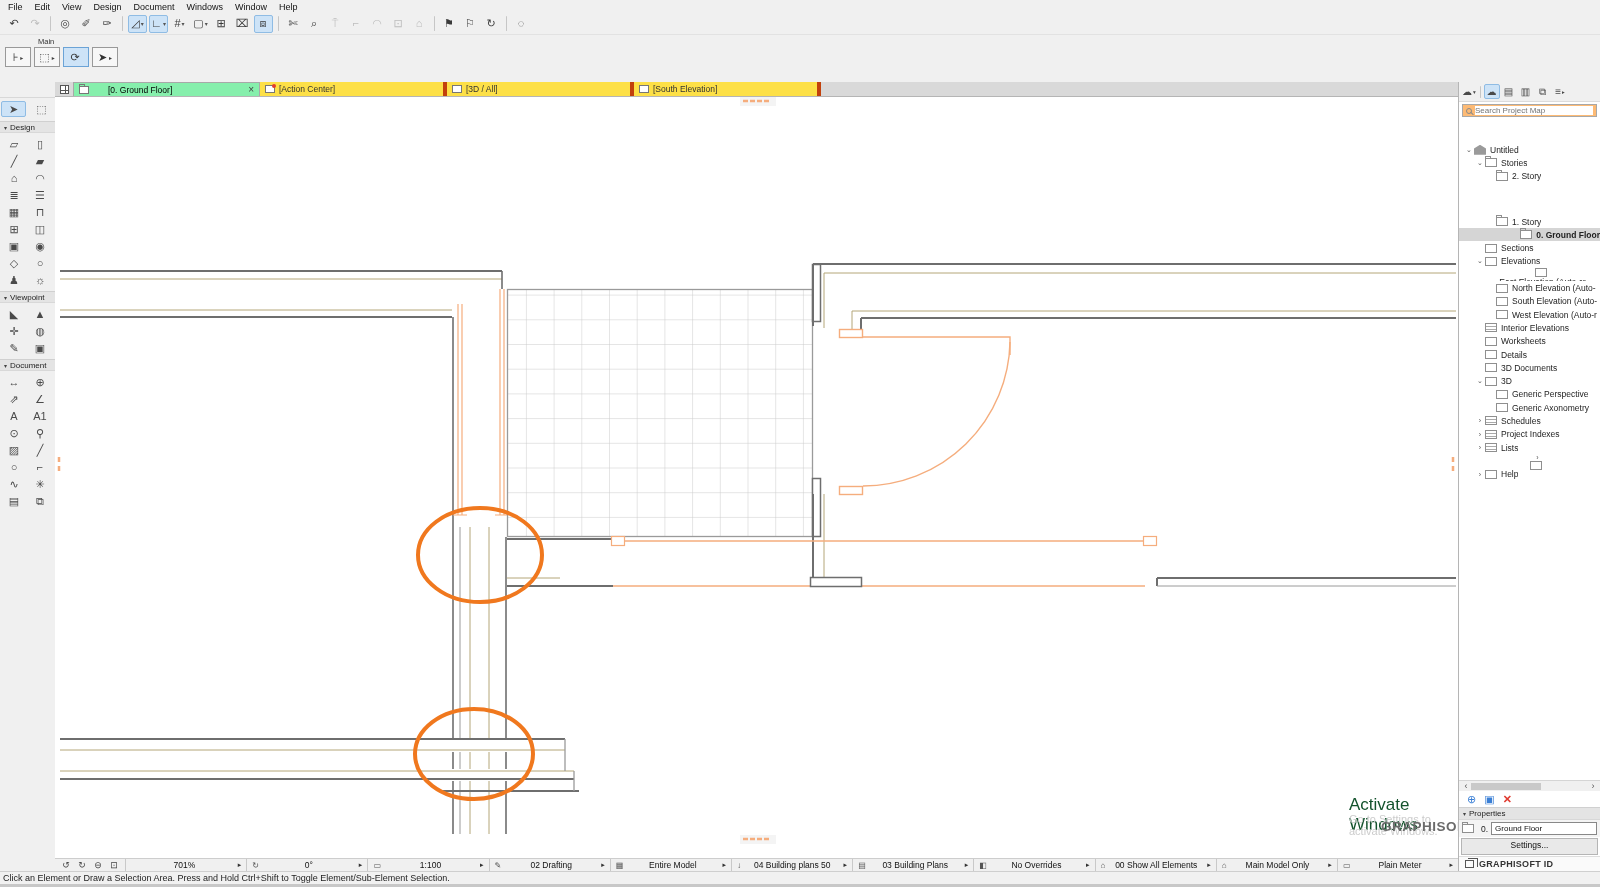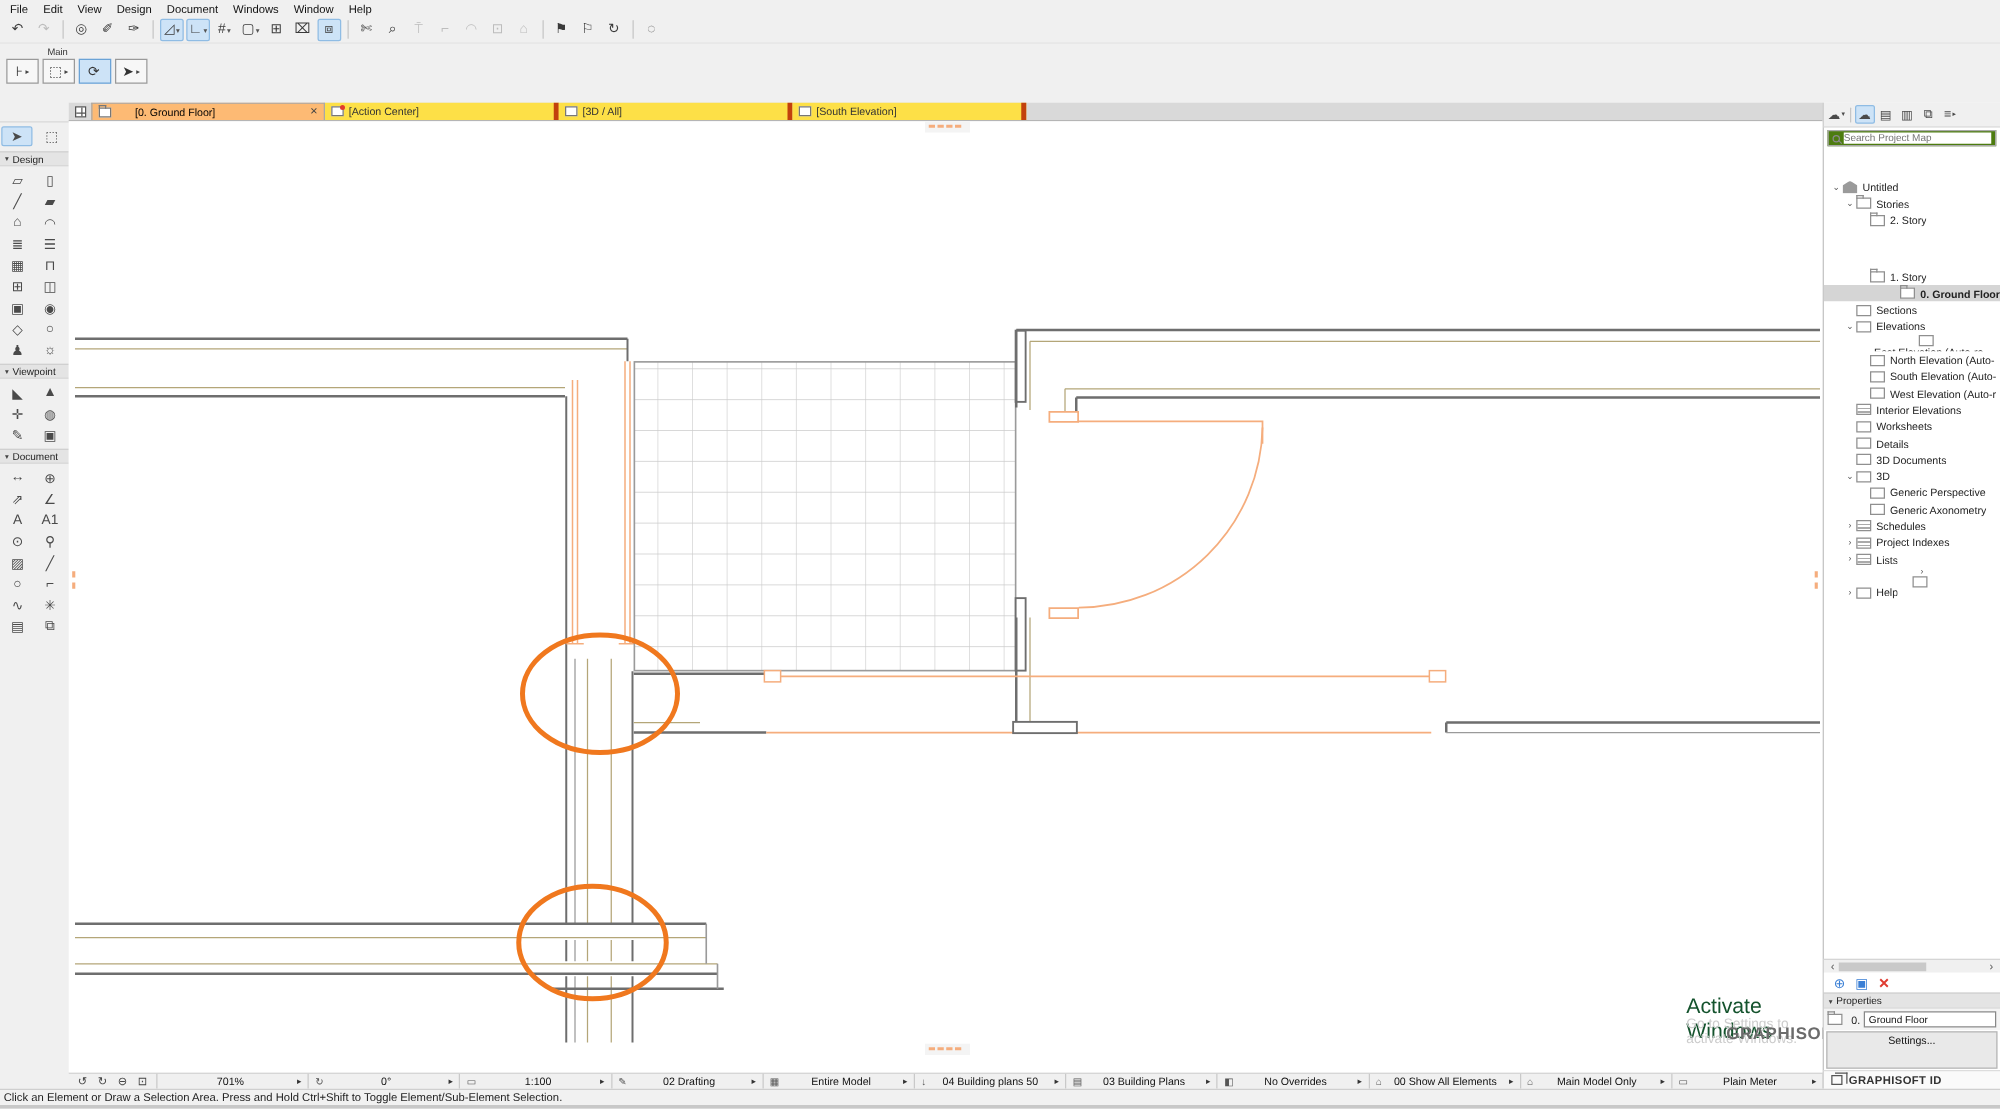--- a/index.html
+++ b/index.html
@@ -43,21 +43,21 @@
   .centercol { flex:1; display:flex; flex-direction:column; min-width:0; }
 
   
   .tabbar { height:15px; background:#d9d9d9; display:flex; align-items:stretch; border-bottom:1px solid #b5b5b5; }
   .winicon-wrap { width:18px; display:flex; align-items:center; justify-content:center; }
   .winicon { width:9px; height:9px; border:1px solid #555; position:relative; display:inline-block; background:#fff; }
   .winicon::before { content:""; position:absolute; left:4px; top:0; bottom:0; width:1px; background:#555; }
   .winicon::after { content:""; position:absolute; top:4px; left:0; right:0; height:1px; background:#555; }
   .tabs { display:flex; }
   .tab { width:187px; display:flex; align-items:center; gap:4px; padding:0 5px; font-size:8.5px; color:#333; border-right:4px solid #c2410c; background:#fde047; }
-  .tab.active { background:#fdba74; border:1px solid #a8a8a8; border-bottom:none; color:#000;gap:19px; }
+  .tab.active { background:#86efac; border:1px solid #a8a8a8; border-bottom:none; color:#000;gap:19px; }
   .tab-close { margin-left:auto; font-size:10px; color:#444; }
   .tico2 { width:10px; height:8px; border:1px solid #777; background:#fff; position:relative; flex:none; }
   .tico2.i-fold::before { content:""; position:absolute; top:-3px; left:-1px; width:4px; height:2px; border:1px solid #777; border-bottom:none; }
   .tico2.i-dot::after { content:""; position:absolute; top:-2px; right:-2px; width:4px; height:4px; border-radius:50%; background:#e23b2e; }
   .tico2.i-cube::after { content:""; position:absolute; right:-2px; top:-2px; width:100%; height:100%; border:1px solid #777; background:#fff; z-index:-1; }
 
   
   .canvas { flex:1; position:relative; background:#ffffff; overflow:hidden; }
   .canvas svg { position:absolute; left:0; top:0; }
   .wm1 { position:absolute; left:1294px; top:698px; font-size:17px; color:#14532d; }
@@ -74,21 +74,21 @@
   .seg-label { flex:1; text-align:center; color:#111; white-space:nowrap; overflow:hidden; }
   .seg-arr { font-size:7px; color:#333; flex:none; }
 
   
   .navcol { width:142px; background:#ffffff; border-left:1px solid #b5b5b5; display:flex; flex-direction:column; font-size:8.5px; }
   .nav-head { height:20px; background:#f0f0f0; display:flex; align-items:center; padding:0 2px; gap:1px; border-bottom:1px solid #dcdcdc; }
   .nbtn { height:15px; min-width:16px; display:inline-flex; align-items:center; justify-content:center; font-size:10px; color:#4a4a4a; border:1px solid transparent; border-radius:2px; }
   .nbtn.hl { background:#cde3f7; border-color:#8fbce4; }
   .nbtn.sep { min-width:1px; width:1px; height:12px; background:#c6c6c6; margin:0 2px; border:none; }
   .nbtn .car { font-size:5.5px; margin-left:1px; }
-  .searchrow { margin:2px 3px; height:13px; border:1px solid #a8a8a8; background:#4d7c0f; display:flex; align-items:center; gap:3px; padding:0 3px; }
+  .searchrow { margin:2px 3px; height:13px; border:1px solid #a8a8a8; background:#fdba74; display:flex; align-items:center; gap:3px; padding:0 3px; }
   .mag { width:6px; height:6px; border:1px solid #8a8a8a; border-radius:50%; position:relative; display:inline-block; flex:none; }
   .mag::after { content:""; position:absolute; width:4px; height:1px; background:#8a8a8a; transform:rotate(45deg); right:-3px; bottom:-1px; }
   .searchrow input { border:none; outline:none; flex:1; font-size:8px; color:#777; font-family:"Liberation Sans",sans-serif; min-width:0; }
   .tree { overflow:hidden; }
   .titem { height:13.3px; display:flex; align-items:center; white-space:nowrap; }
   .titem .caret { width:10px; flex:none; font-size:7px; color:#555; text-align:center; }
   .titem.sel { background:#d5d5d5; font-weight:bold;justify-content:flex-end; }
   .tico { width:12px; height:9px; border:1px solid #8f8f8f; background:#fff; display:inline-block; position:relative; margin-right:4px; flex:none; }
   .tico.i-home { clip-path:polygon(50% 0,100% 38%,100% 100%,0 100%,0 38%); background:#9a9a9a; border:none; height:10px; }
   .tico.i-fold::before { content:""; position:absolute; top:-3px; left:-1px; width:4px; height:2px; border:1px solid #8f8f8f; border-bottom:none; }
@@ -101,21 +101,21 @@
   .sarr.right { margin-left:auto; }
   .thumb { position:absolute; left:12px; width:70px; height:7px; background:#c9c9c9; }
   .nav-actions { height:16px; display:flex; align-items:center; gap:8px; padding-left:8px; background:#fff; }
   .abtn { font-size:11px; }
   .abtn.blue { color:#3a7fd5; }
   .abtn.red { color:#e03c31; font-weight:bold; }
   .props-head { height:13px; }
   .prop-row { height:17px; display:flex; align-items:center; gap:3px; padding:0 3px; background:#f4f4f4; }
   .prop-row .plabel { font-size:8.5px; }
   .prop-input { flex:1; height:13px; border:1px solid #888; font-size:8px; padding:0 3px; font-family:"Liberation Sans",sans-serif; color:#111; min-width:0; }
-  .settings-btn { height:30px; margin:1px 2px; background:#e9e9e9; border:1px solid #b5b5b5; text-align:center; font-size:8.5px; color:#111; line-height:12px; }
+  .settings-btn { height:17px; margin:1px 2px; background:#e9e9e9; border:1px solid #b5b5b5; text-align:center; font-size:8.5px; color:#111; line-height:12px; }
   .brand-row { height:15px; display:flex; align-items:center; gap:5px; padding-left:6px; background:#fafafa; border-top:1px solid #ddd; }
   .winrestore { width:9px; height:8px; border:1px solid #555; position:relative; display:inline-block; }
   .winrestore::before { content:""; position:absolute; left:2px; top:-3px; width:9px; height:8px; border:1px solid #555; border-bottom:none; border-left:none; }
   .brand-label { font-size:9px; color:#333; font-weight:bold; letter-spacing:0.3px; }
 
   
   .hintbar { height:13px; background:#f1f1f1; border-top:1px solid #cfcfcf; font-size:9px; color:#222; padding:1px 0 0 3px; }
   .bottomstrip { height:3px; background:#c8c8c8; }
 </style>
 </head>

